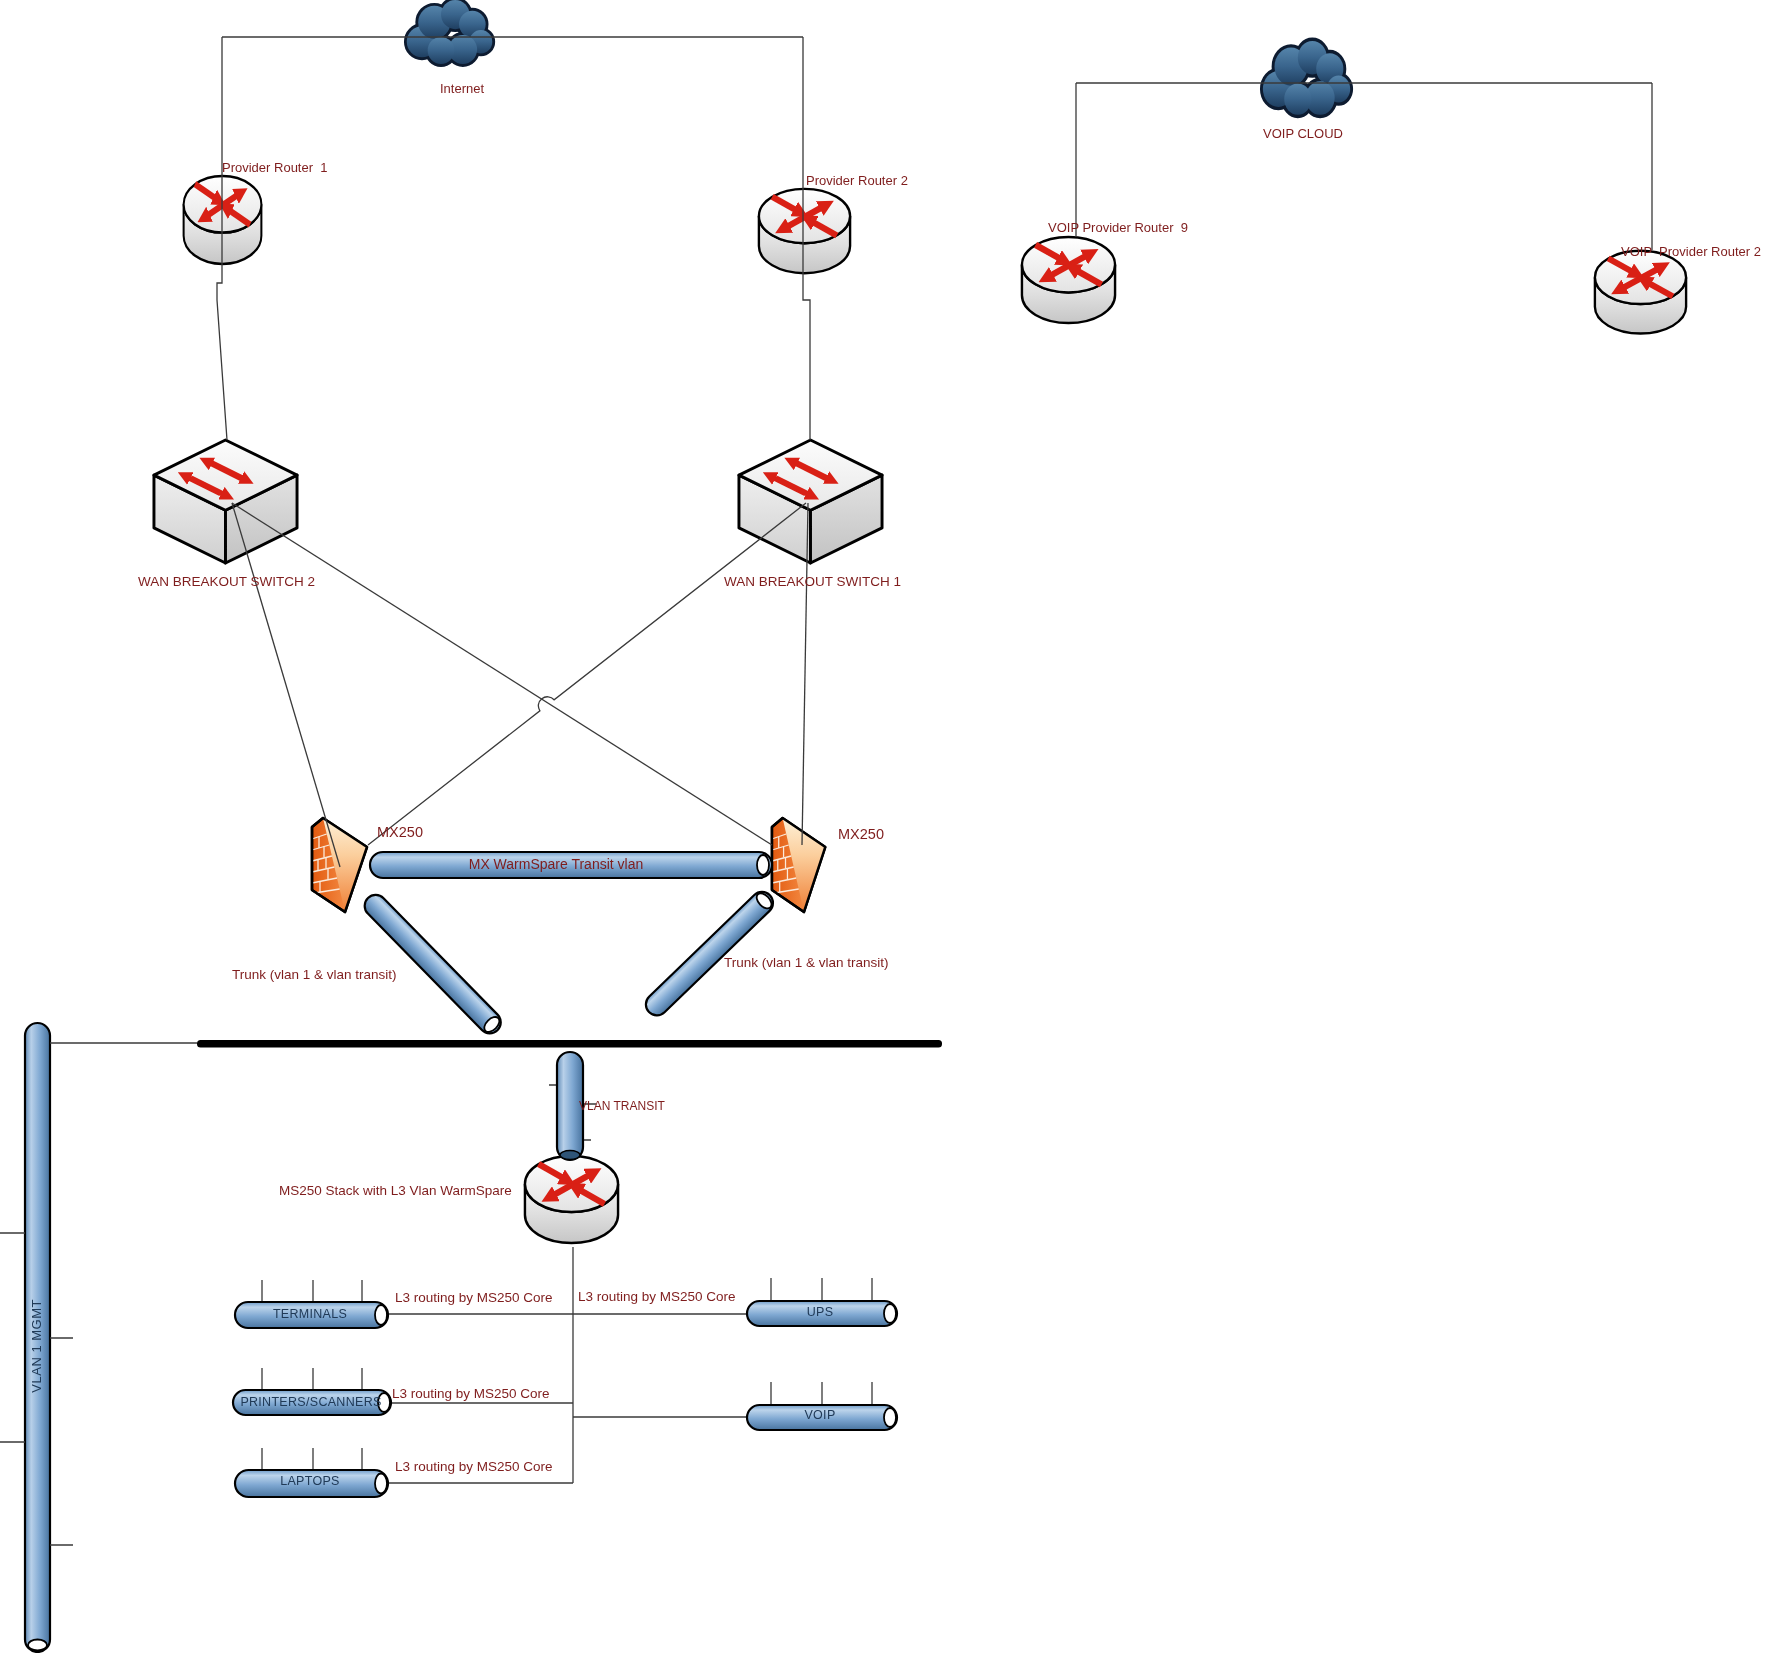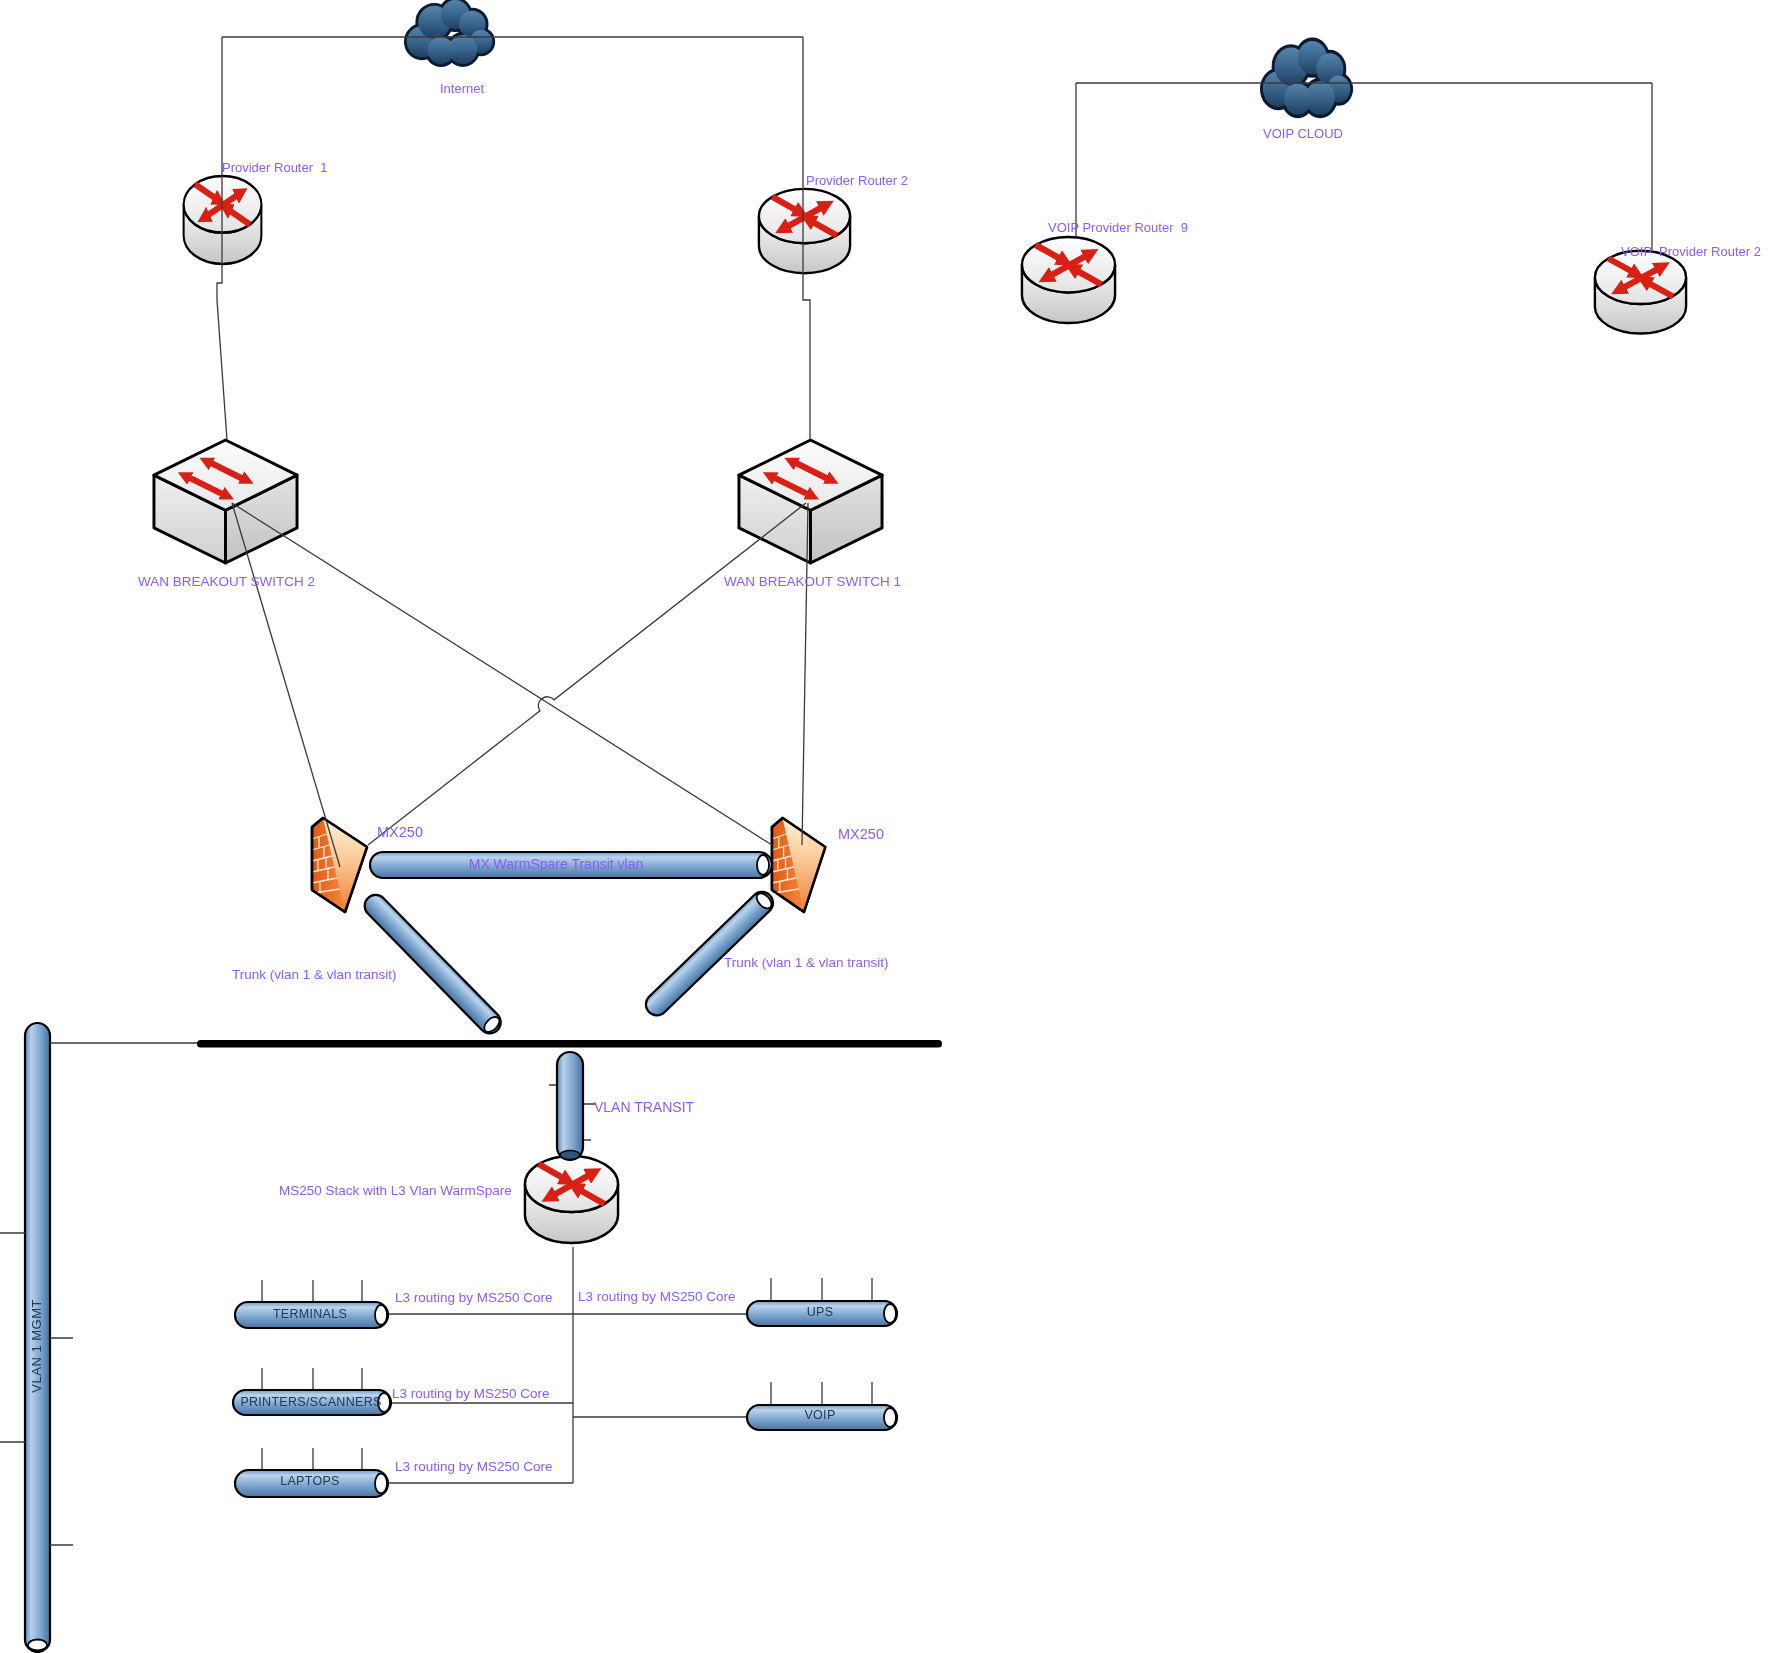--- a/index.html
+++ b/index.html
@@ -1,34 +1,34 @@
 <!DOCTYPE html>
 <html><head>
 <meta charset="utf-8">
 <style>
   html,body{margin:0;padding:0;background:#ffffff;}
   #stage{position:relative;width:1787px;height:1653px;background:#ffffff;overflow:hidden;
          font-family:"Liberation Sans",sans-serif;}
   #net-svg{position:absolute;left:0;top:0;}
-  .lbl{position:absolute;font:13px "Liberation Sans",sans-serif;color:#8b5cf6;white-space:pre;line-height:1.05;}
+  .lbl{position:absolute;font:13px "Liberation Sans",sans-serif;color:#7f1d1d;white-space:pre;line-height:1.05;}
   .cyl-lbl{color:#203A57;font-size:12.5px;letter-spacing:.3px;}
   #L-internet{left:440px;top:82px;}
   #L-pr1{left:222px;top:161px;}
   #L-pr2{left:806px;top:174px;}
   #L-voipcloud{left:1263px;top:127px;}
   #L-vpr1{left:1048px;top:221px;}
   #L-vpr2{left:1621px;top:232px;margin-top:13px;}
   #L-sw2{left:138px;top:575px;font-size:13.5px;}
   #L-sw1{left:724px;top:575px;font-size:13.5px;}
   #L-mxl{left:377px;top:825px;font-size:14.5px;}
   #L-mxr{left:838px;top:827px;font-size:14.5px;}
   #L-warmspare{left:556px;top:857px;transform:translateX(-50%);font-size:14px;}
   #L-trunkl{left:232px;top:968px;font-size:13.5px;}
   #L-trunkr{left:724px;top:956px;font-size:13.5px;}
-  #L-vlantransit{left:594px;top:1100px;font-size:14px;}
+  #L-vlantransit{left:579px;top:1100px;font-size:12px;}
   #L-ms250{left:279px;top:1184px;font-size:13.5px;}
   #L-l3a{left:395px;top:1291px;font-size:13.5px;}
   #L-l3b{left:578px;top:1290px;font-size:13.5px;}
   #L-l3c{left:392px;top:1387px;font-size:13.5px;}
   #L-l3d{left:395px;top:1460px;font-size:13.5px;}
   #L-terminals{left:235px;top:1308px;width:150px;text-align:center;}
   #L-printers{left:233px;top:1396px;width:156px;text-align:center;}
   #L-laptops{left:235px;top:1475px;width:150px;text-align:center;}
   #L-ups{left:747px;top:1306px;width:146px;text-align:center;}
   #L-voiplan{left:747px;top:1409px;width:146px;text-align:center;}

